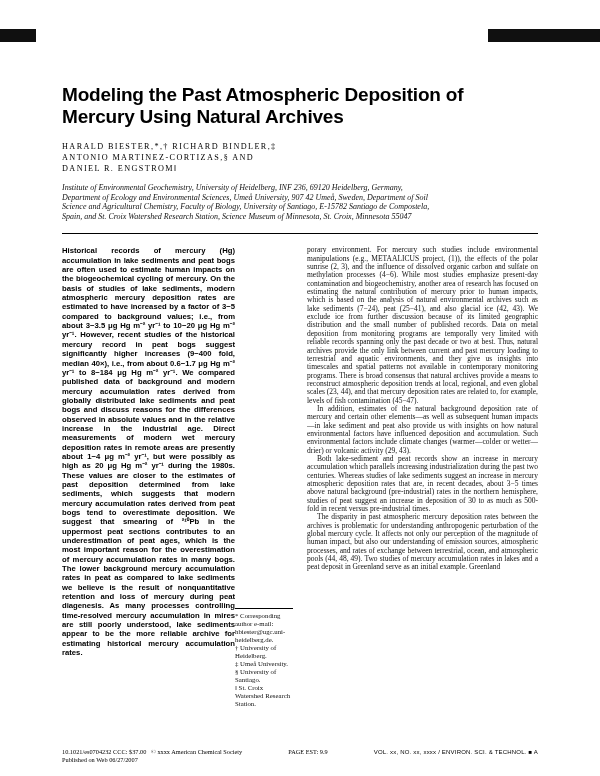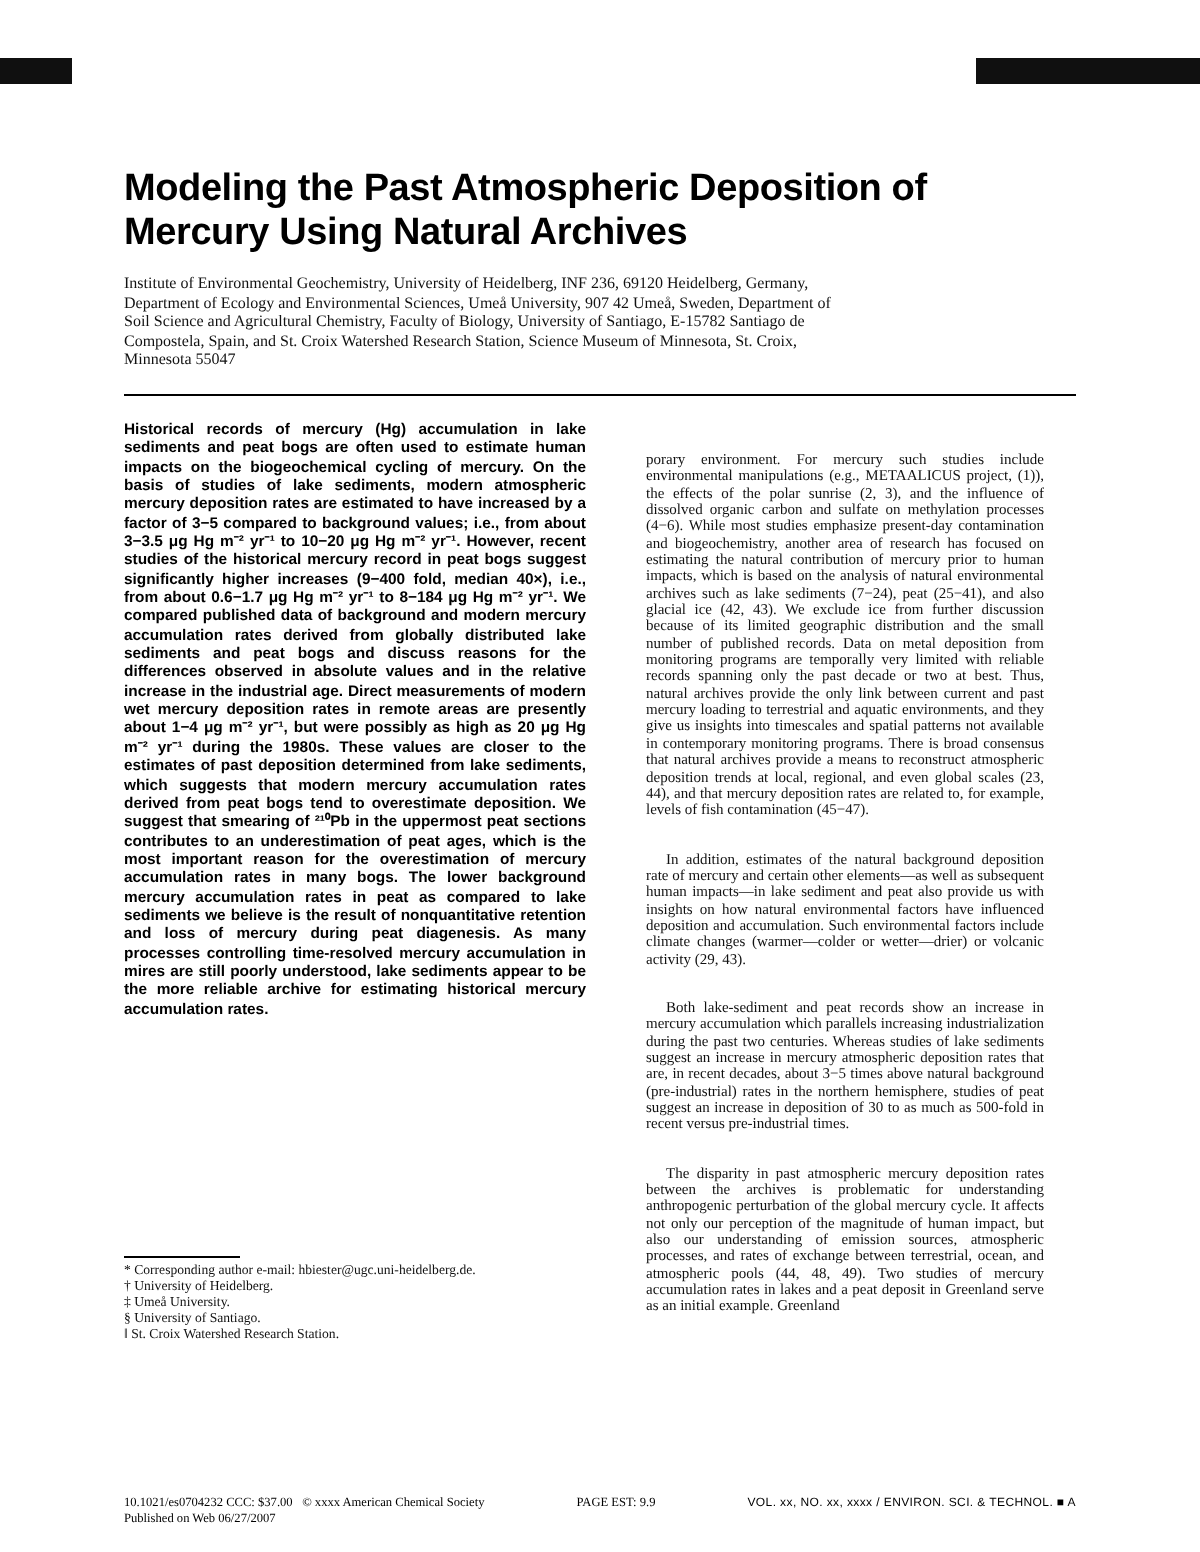--- a/index.html
+++ b/index.html
@@ -30,54 +30,55 @@
   .authors{margin-top:13px;}
   .author-line{
     font-size:8.2px;
     line-height:11px;
     letter-spacing:1.4px;
     color:#000;
   }
   .affiliations{
     margin-top:9px;
     max-width:368px;
+    font-style:italic;
     font-size:8px;
     line-height:9.6px;
   }
   .rule{margin-top:12px;border-top:0.8px solid #000;height:0;}
 
   .columns{
     display:flex;
     gap:14px;
     margin-top:12px;
     height:462px;
   }
   .col{width:231px;overflow:hidden;}
-  .col.left{display:flex;flex-direction:column;}
+  .col.left{display:flex;flex-direction:row;}
 
   .abstract{
     font-family:"Liberation Sans", sans-serif;
     font-weight:700;
     font-size:7.7px;
     line-height:9.35px;
     text-align:justify;
     color:#000;
   }
   .section-heading{
     font-family:"Liberation Sans", sans-serif;
     font-weight:700;
     font-size:9.5px;
     margin-top:11px;
     color:#000;
   }
   .body-par{
     font-size:7.5px;
     line-height:8.35px;
     text-align:justify;
-    margin:16px;
+    margin:0;
   }
   .body-par.indent{text-indent:10px;}
   .intro-par{margin-top:5px;}
 
   .footnotes{margin-top:auto;}
   .footnote-rule{width:58px;border-top:0.7px solid #000;margin-bottom:3px;}
   .footnote-line{
     font-size:6.8px;
     line-height:8px;
   }
@@ -94,20 +95,25 @@
 
 <div class="page">
 
   <div class="masthead-bar left"></div>
   <div class="masthead-bar right"></div>
 
   <div class="content">
 
     <div class="title">Modeling the Past Atmospheric Deposition of Mercury Using Natural Archives</div>
 
+    <div class="authors">
+      <div class="author-line">HARALD BIESTER,*,† RICHARD BINDLER,‡</div>
+      <div class="author-line">ANTONIO MARTINEZ-CORTIZAS,§ AND</div>
+      <div class="author-line">DANIEL R. ENGSTROM‖</div>
+    </div>
 
     <div class="affiliations">Institute of Environmental Geochemistry, University of Heidelberg, INF 236, 69120 Heidelberg, Germany, Department of Ecology and Environmental Sciences, Umeå University, 907 42 Umeå, Sweden, Department of Soil Science and Agricultural Chemistry, Faculty of Biology, University of Santiago, E-15782 Santiago de Compostela, Spain, and St. Croix Watershed Research Station, Science Museum of Minnesota, St. Croix, Minnesota 55047</div>
 
     <div class="rule"></div>
 
     <div class="columns">
 
       <div class="col left">
         <div class="abstract">Historical records of mercury (Hg) accumulation in lake sediments and peat bogs are often used to estimate human impacts on the biogeochemical cycling of mercury. On the basis of studies of lake sediments, modern atmospheric mercury deposition rates are estimated to have increased by a factor of 3−5 compared to background values; i.e., from about 3−3.5 μg Hg m⁻² yr⁻¹ to 10−20 μg Hg m⁻² yr⁻¹. However, recent studies of the historical mercury record in peat bogs suggest significantly higher increases (9−400 fold, median 40×), i.e., from about 0.6−1.7 μg Hg m⁻² yr⁻¹ to 8−184 μg Hg m⁻² yr⁻¹. We compared published data of background and modern mercury accumulation rates derived from globally distributed lake sediments and peat bogs and discuss reasons for the differences observed in absolute values and in the relative increase in the industrial age. Direct measurements of modern wet mercury deposition rates in remote areas are presently about 1−4 μg m⁻² yr⁻¹, but were possibly as high as 20 μg Hg m⁻² yr⁻¹ during the 1980s. These values are closer to the estimates of past deposition determined from lake sediments, which suggests that modern mercury accumulation rates derived from peat bogs tend to overestimate deposition. We suggest that smearing of ²¹⁰Pb in the uppermost peat sections contributes to an underestimation of peat ages, which is the most important reason for the overestimation of mercury accumulation rates in many bogs. The lower background mercury accumulation rates in peat as compared to lake sediments we believe is the result of nonquantitative retention and loss of mercury during peat diagenesis. As many processes controlling time-resolved mercury accumulation in mires are still poorly understood, lake sediments appear to be the more reliable archive for estimating historical mercury accumulation rates.</div>
 

